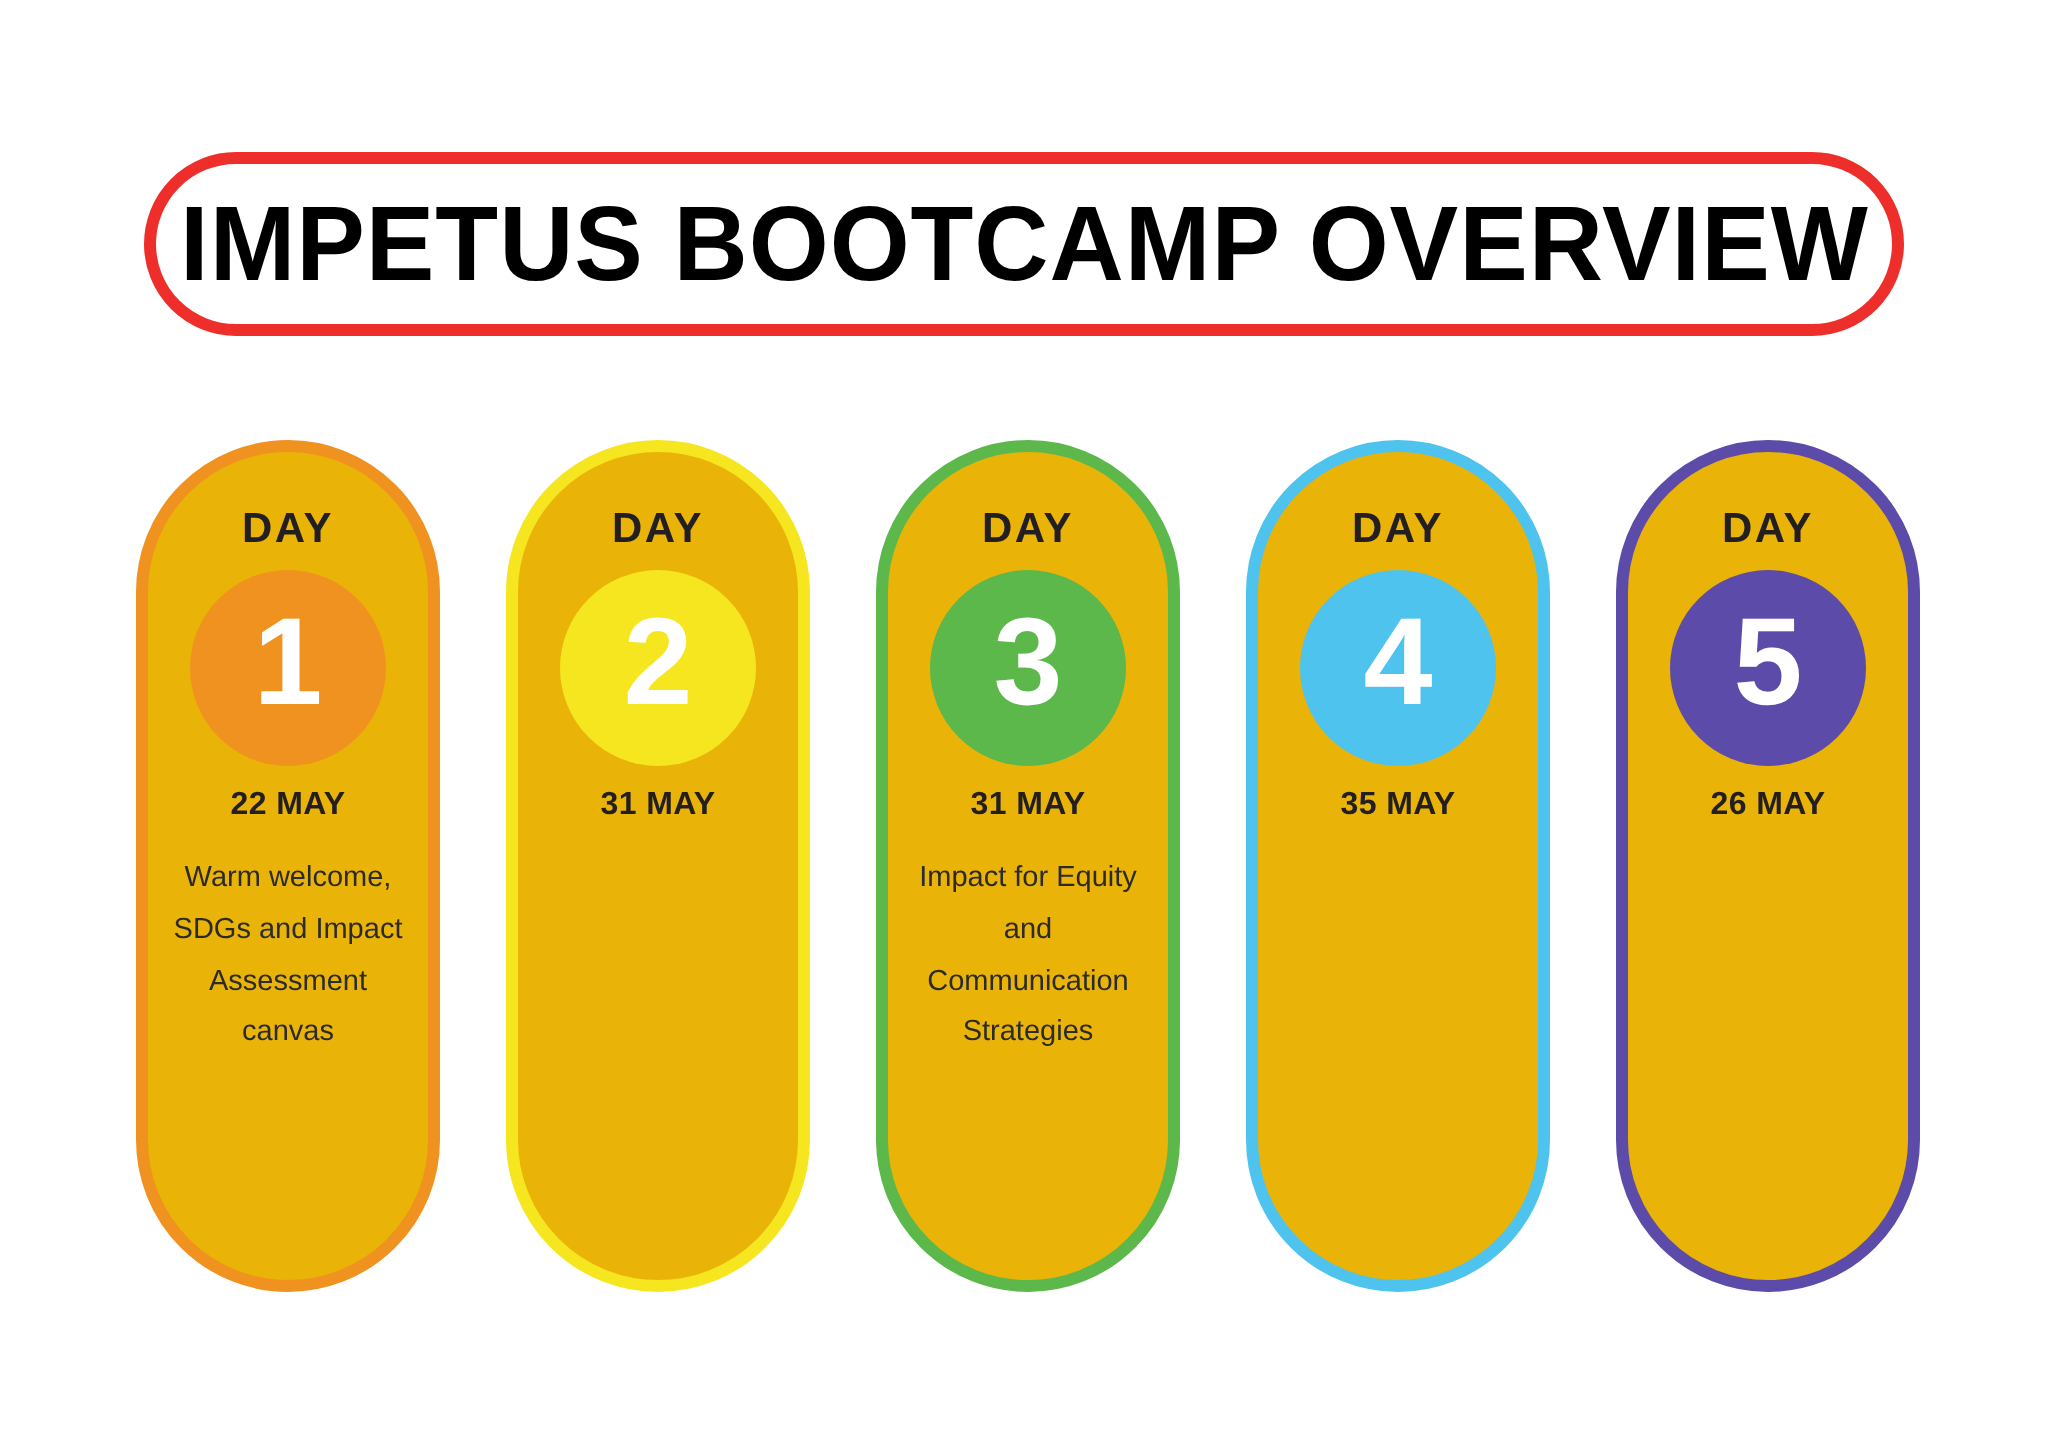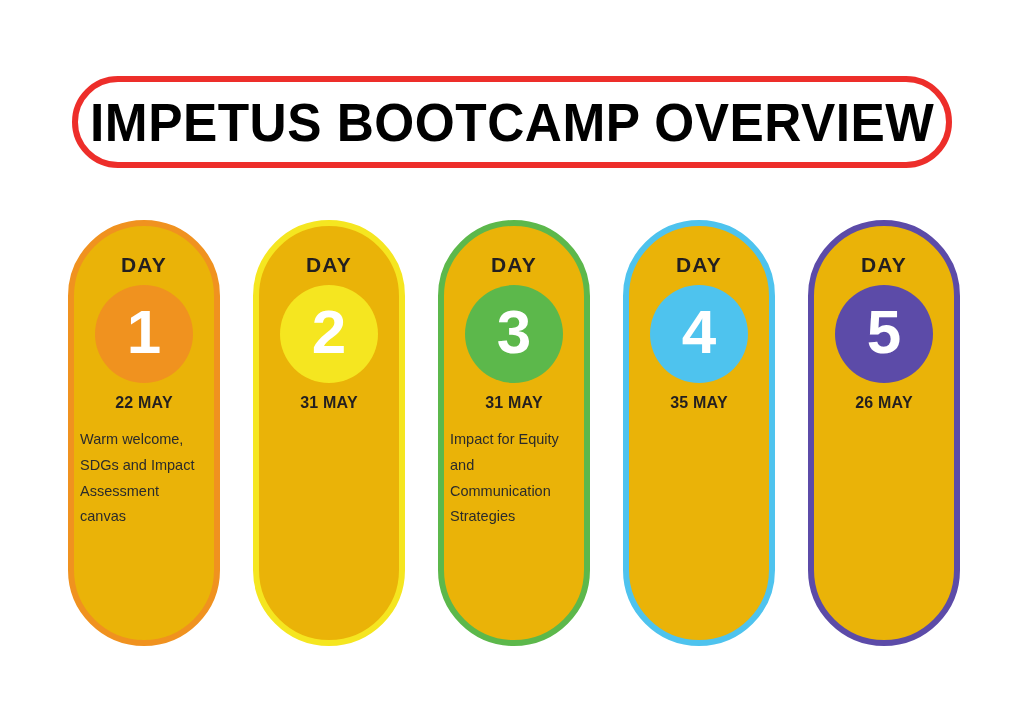--- a/index.html
+++ b/index.html
@@ -108,21 +108,21 @@
     color: #231f20;
     line-height: 1;
     margin-bottom: 16px;
     white-space: nowrap;
   }
 
   .day-desc {
     font-size: 14.5px;
     line-height: 1.78;
     color: #2b2b2b;
-    text-align: left;
+    text-align: center;
     width: 128px;
     word-spacing: 0px;
   }
 </style>
 </head>
 <body>
 
 <div id="infographic">
 
   <div class="title-banner" style="border-color: rgb(237, 46, 42);">

